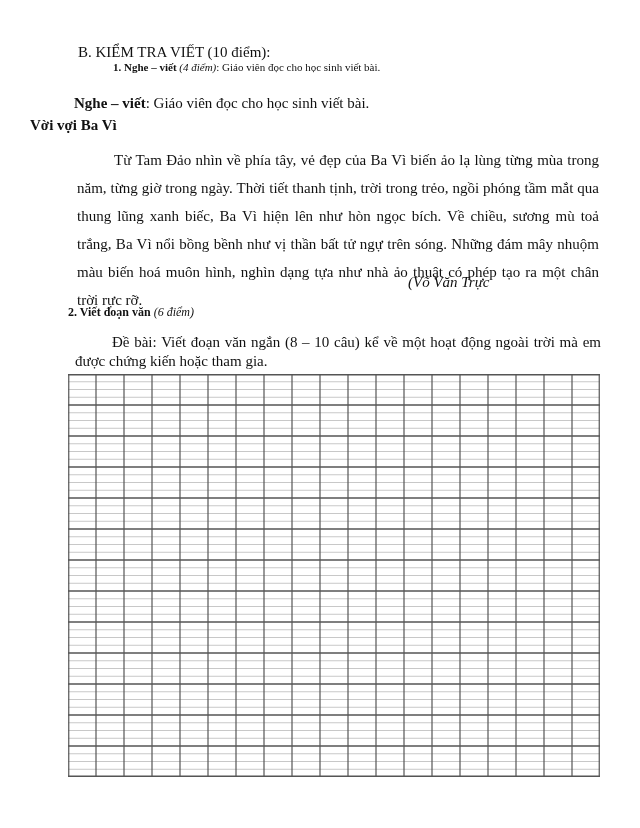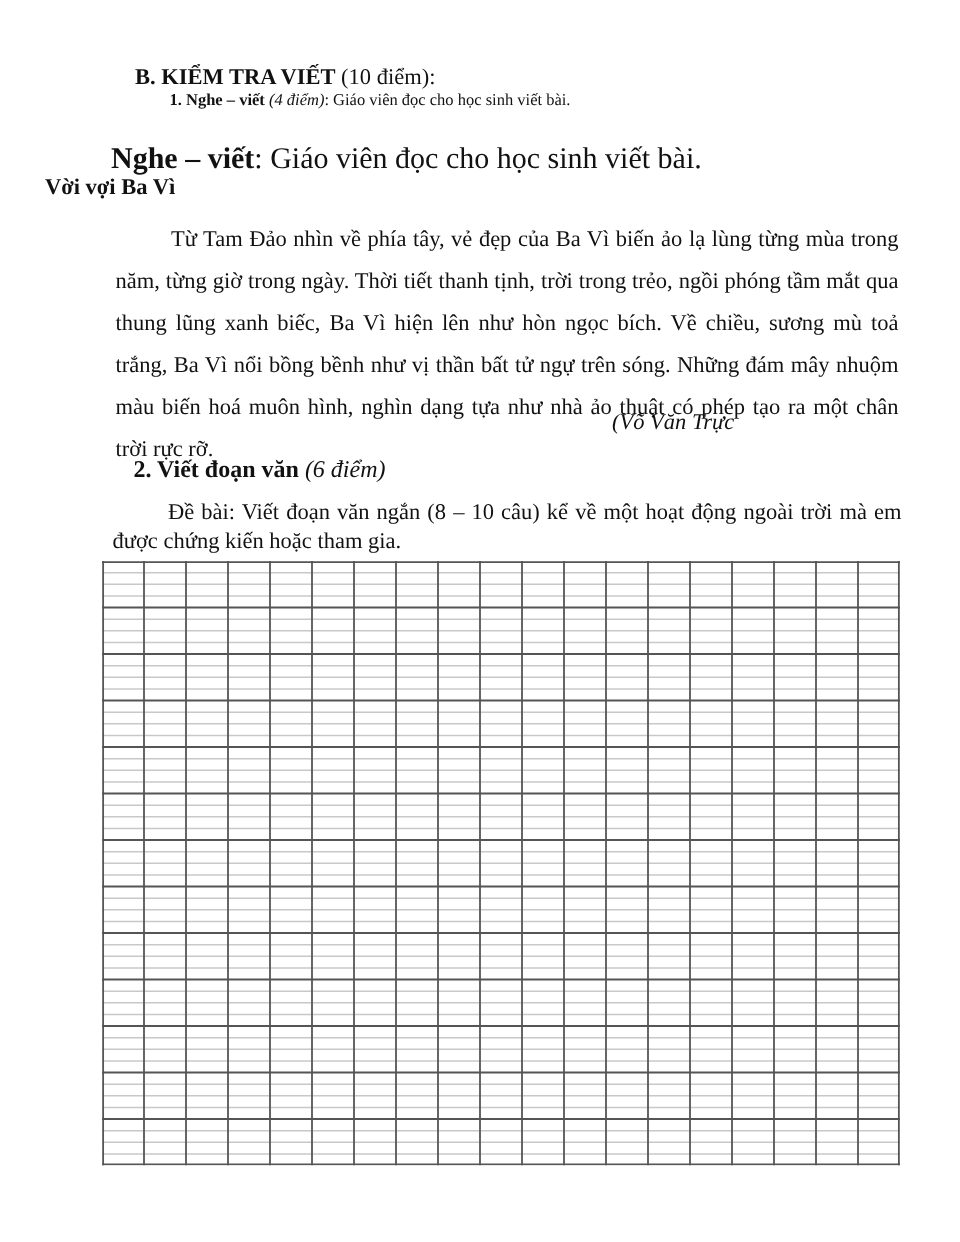--- a/index.html
+++ b/index.html
@@ -1,27 +1,27 @@
 <!DOCTYPE html>
 <html><head>
 <meta charset="utf-8">
 <style>
   html, body { margin: 0; padding: 0; background: #ffffff; }
   body { width: 640px; height: 828px; position: relative; overflow: hidden;
          font-family: "Liberation Serif", "DejaVu Serif", serif; color: #111; }
   .abs { position: absolute; white-space: nowrap; }
   .sec-b { left: 78px; top: 44px; font-size: 15px; }
-  .sec-b b { font-weight: bold; margin-left: 12px; }
+  .sec-b b { font-weight: normal; }
   .item1 { left: 113px; top: 61px; font-size: 11px; }
-  .nv-head { left: 74px; top: 95px; font-size: 20px; text-align: right; }
+  .nv-head { left: 74px; top: 95px; font-size: 15px; text-align: right; }
   .title { left: 0; width: 640px; top: 117px; font-size: 15px; font-weight: bold; padding-left: 30px; box-sizing: border-box; }
   .para { position: absolute; left: 77px; top: 146px; width: 522px; font-size: 15px;
           line-height: 28px; text-align: justify; text-indent: 37px; white-space: normal; }
   .author { left: 408px; top: 274px; font-size: 15px; font-style: italic; }
-  .item2 { left: 89px; top: 305px; font-size: 16px; }
+  .item2 { left: 68px; top: 305px; font-size: 12px; }
   .prompt { position: absolute; left: 75px; top: 333px; width: 526px; font-size: 15px;
             line-height: 19px; text-align: justify; text-indent: 37px; }
   .grid { position: absolute; left: 68px; top: 374px; width: 532px; height: 403px; }
   .grid svg { display: block; }
   i { font-style: italic; }
 </style>
 </head>
 <body>
 
 <div class="abs sec-b">

